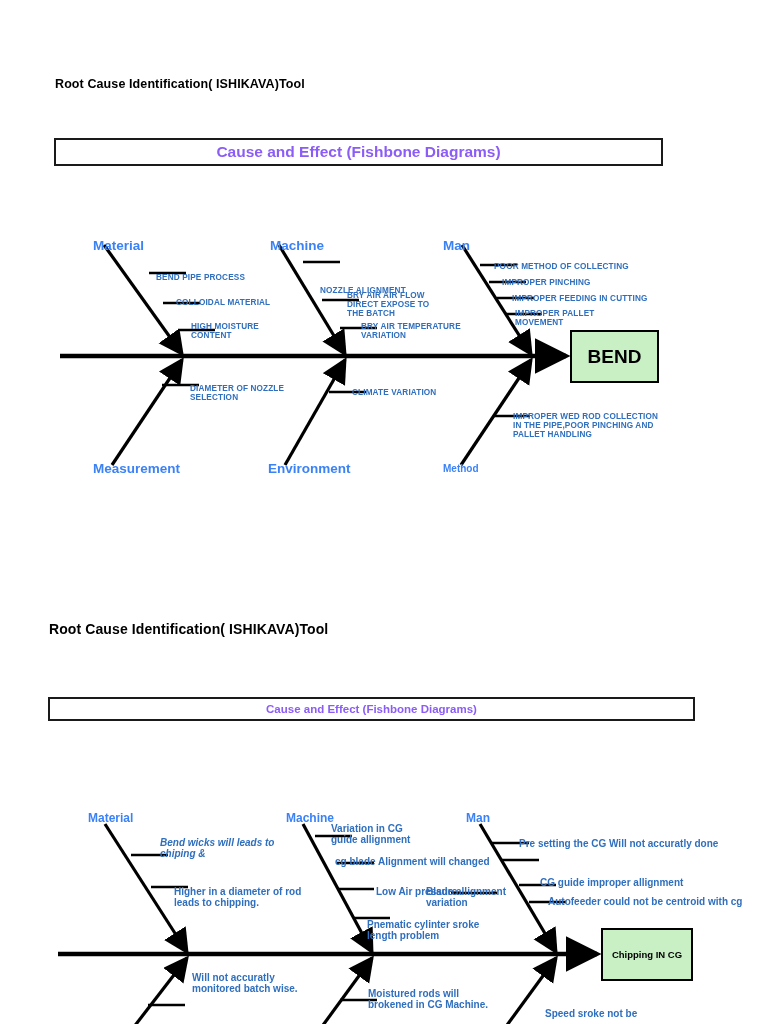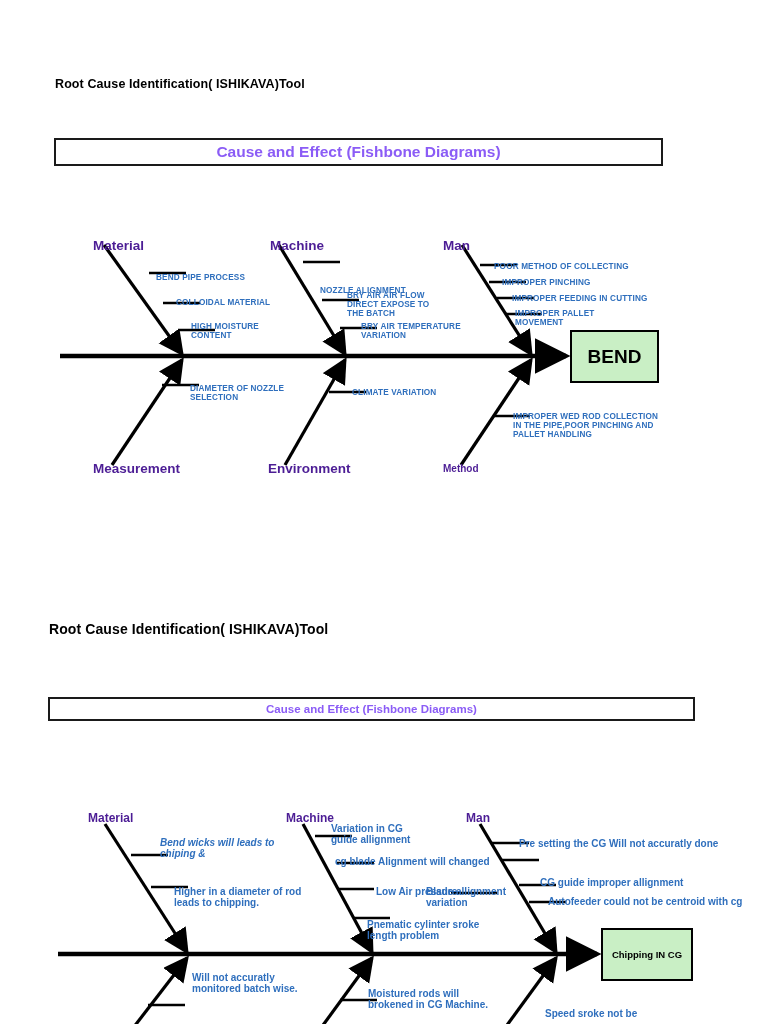--- a/index.html
+++ b/index.html
@@ -63,21 +63,21 @@
     position: absolute;
   }
   #fishbone-1 { left: 0px; top: 220px; width: 768px; height: 270px; }
   #fishbone-2 { left: 0px; top: 800px; width: 768px; height: 224px; }
 
   
   .cat-label {
     position: absolute;
     font-family: "Liberation Sans", sans-serif;
     font-weight: bold;
-    color: #4c1d95;
+    color: #3b82f6;
     white-space: nowrap;
   }
   .cat-lg { font-size: 13.5px; }
   .cat-md { font-size: 12px; }
   .cat-sm { font-size: 10px; }
 
   
   .cause {
     position: absolute;
     font-family: "Liberation Sans", sans-serif;

